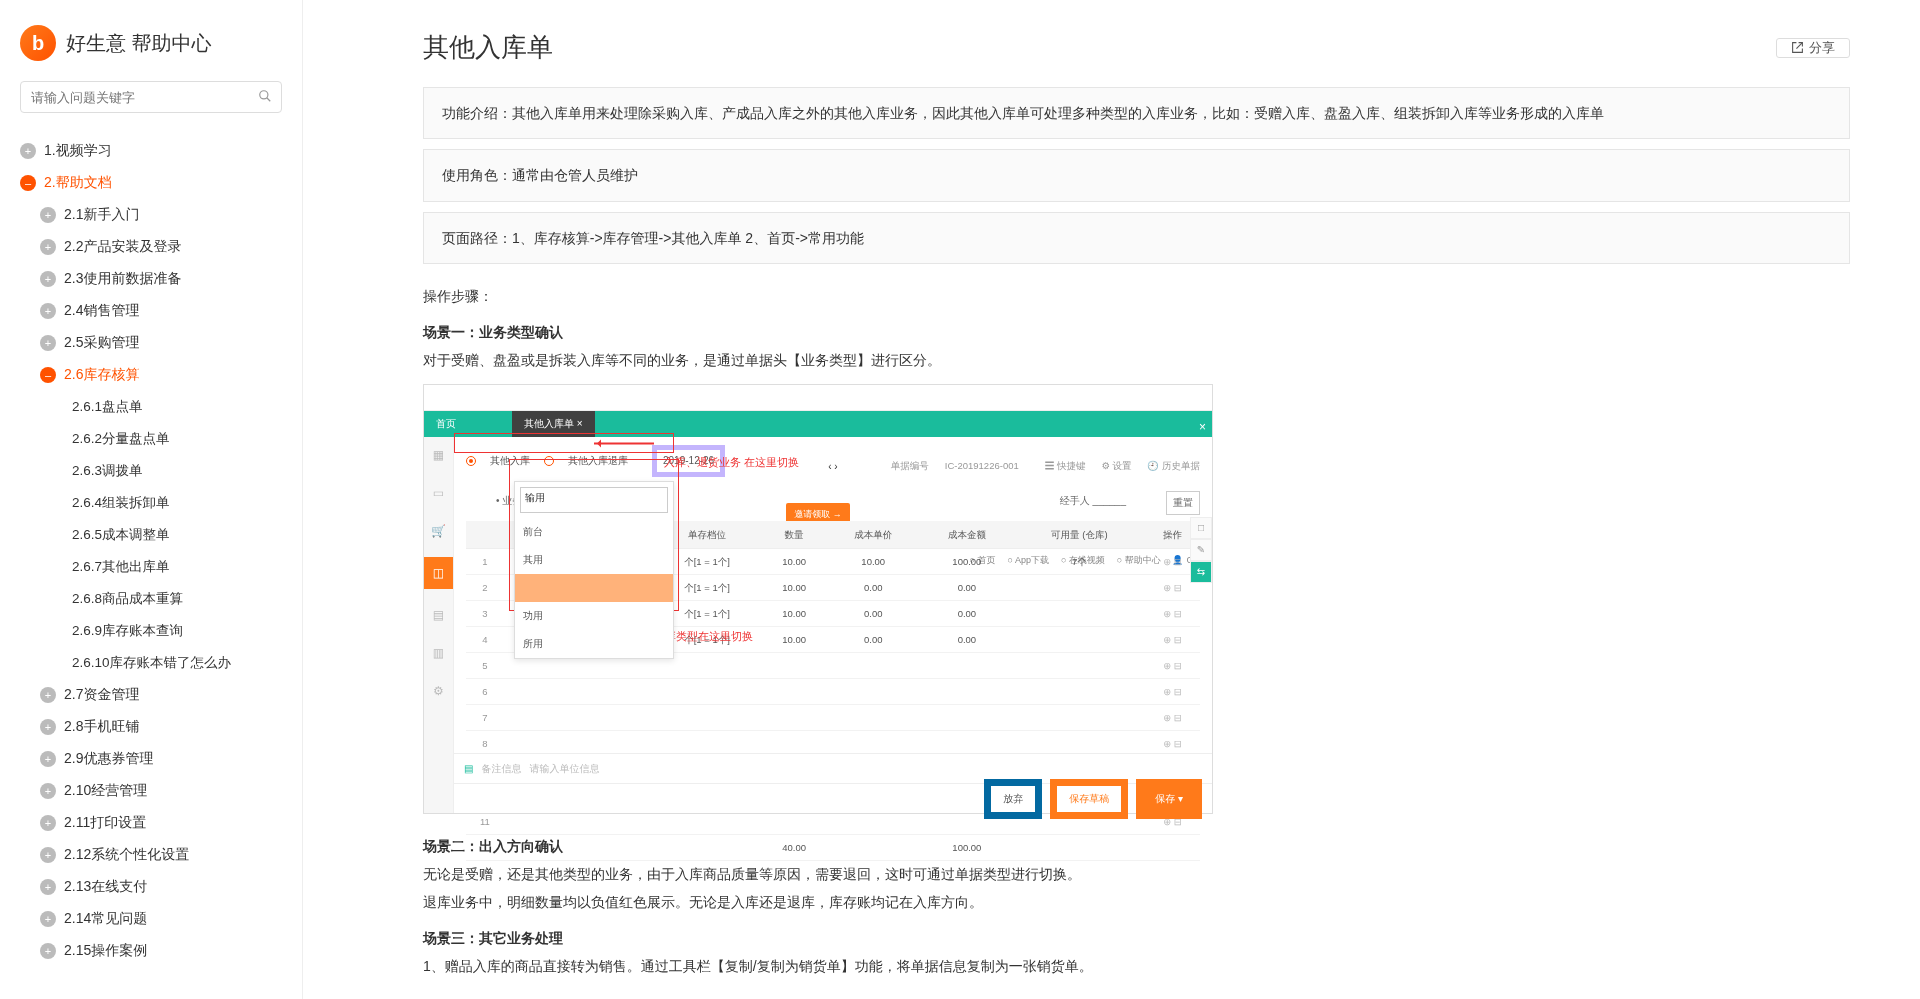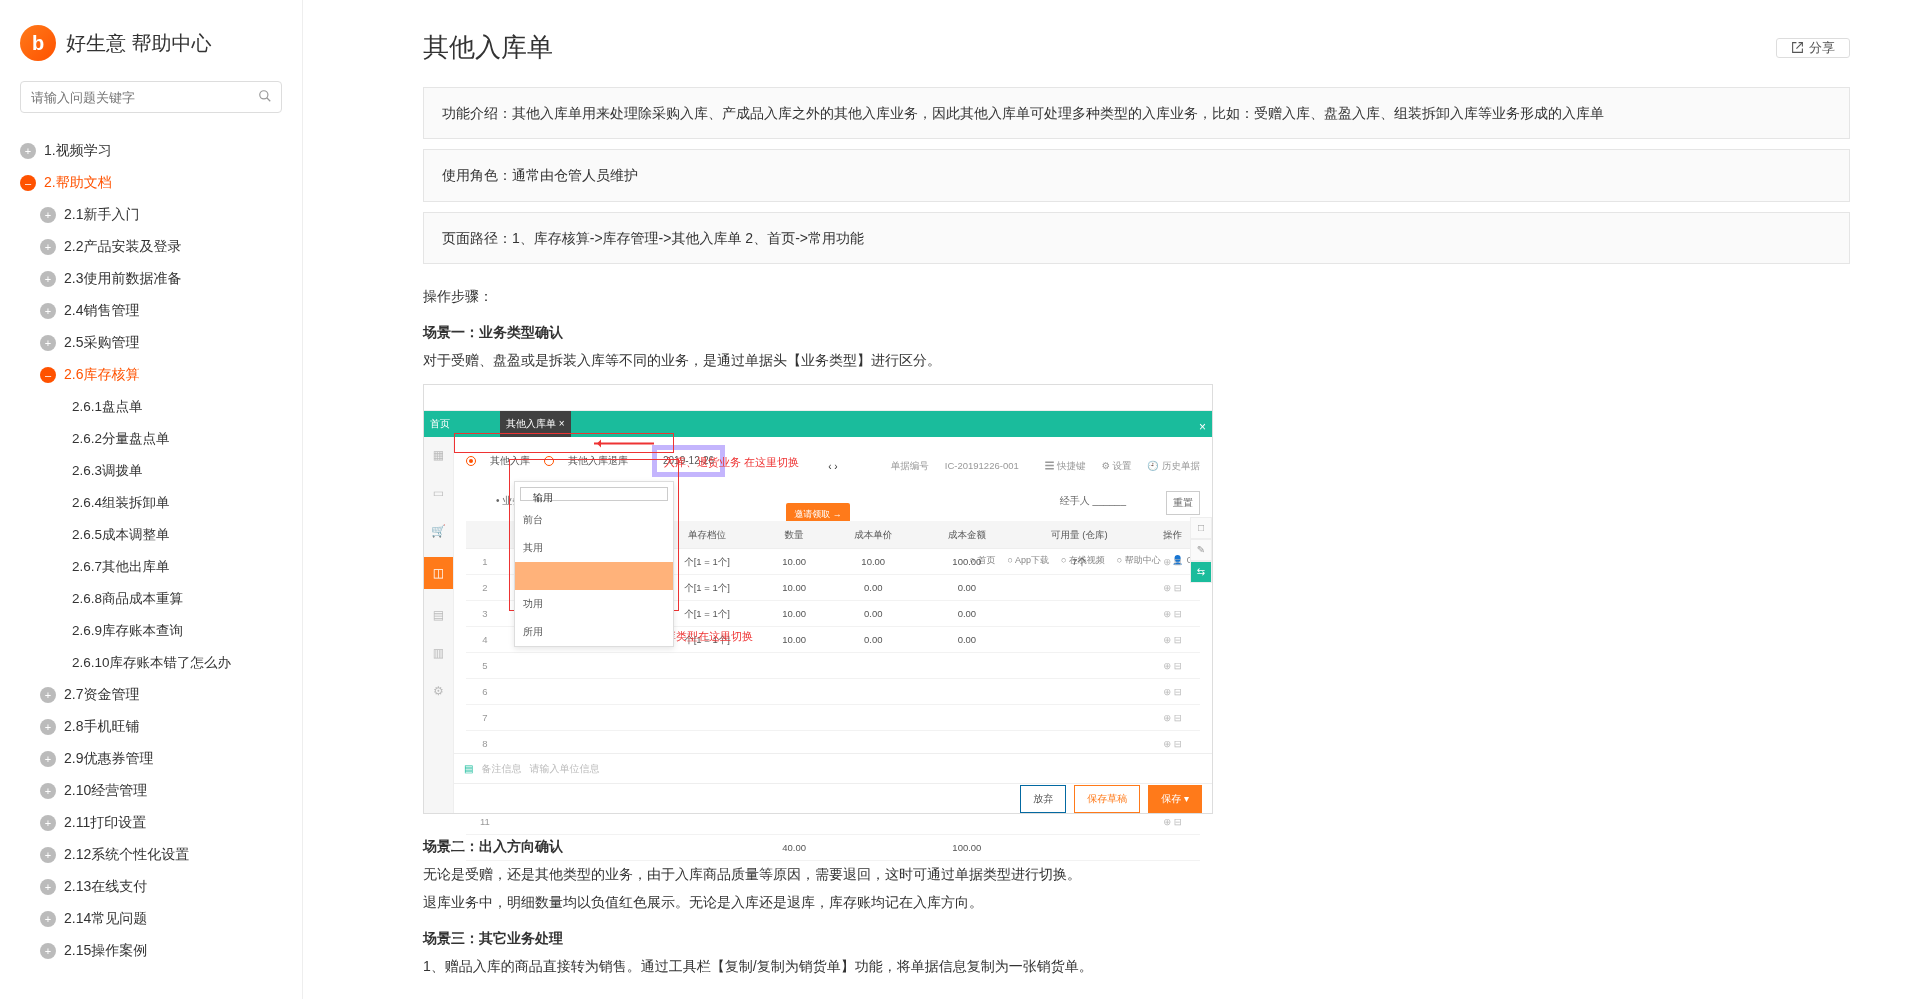--- a/index.html
+++ b/index.html
@@ -26,46 +26,46 @@
 .share-btn { border: 1px solid #ddd; background: #fff; padding: 0 14px; font-size: 13px; color: #555; border-radius: 3px; display: flex; align-items: center; gap: 5px; cursor: pointer; }
 .info-box { border: 1px solid #e5e5e5; background: #fafafa; padding: 14px 18px; margin-bottom: 10px; font-size: 14px; color: #333; line-height: 1.6; }
 .info-box .lbl { font-weight: 500; }
 .content { margin-top: 18px; font-size: 14px; line-height: 2; color: #333; }
 .content h4 { font-weight: 600; margin-top: 8px; }
 .shot { width: 790px; height: 430px; border: 1px solid #ddd; margin: 10px 0 18px 0; position: relative; background: #fff; font-size: 10px; }
 .shot-top { height: 26px; background: #fff; border-bottom: 1px solid #eee; display: flex; align-items: center; padding: 0 10px; gap: 26px; flex-direction: column; }
 .shot-top .sl { width: 14px; height: 14px; border-radius: 50%; background: linear-gradient(135deg,#ff7a1a,#ff5200); }
 .shot-top .r { margin-left: auto; display: flex; gap: 12px; color: #888; font-size: 9px; align-items: center; }
 .shot-tabs { height: 26px; background: #1abc9c; display: flex; align-items: center; color: #fff; position: relative; }
-.shot-tabs .tab { padding: 0 6px; height: 100%; display: flex; align-items: center; font-size: 10px; }
+.shot-tabs .tab { padding: 0 12px; height: 100%; display: flex; align-items: center; font-size: 10px; }
 .shot-tabs .tab.dark { background: #404040; margin-left: 44px; }
 .shot-tabs .xx { position: absolute; right: 6px; top: 4px; color: #fff; font-size: 12px; }
 .shot-body { display: flex; height: calc(100% - 52px); }
 .shot-rail { width: 30px; background: #f6f6f6; border-right: 1px solid #eee; display: flex; flex-direction: column; align-items: center; padding-top: 6px; gap: 14px; color: #bbb; font-size: 12px; }
 .shot-rail .cur { background: #ff7a1a; color: #fff; width: 100%; text-align: center; padding: 4px 0; }
 .shot-inner { flex: 1; padding: 8px 12px; position: relative; }
 .radio-row { display: flex; align-items: center; gap: 14px; font-size: 10px; color: #555; margin-bottom: 8px; }
 .radio-row .rb { width: 10px; height: 10px; border: 1px solid #ff5200; border-radius: 50%; display: inline-block; position: relative; }
 .radio-row .rb.ck::after { content:""; position:absolute; inset:2px; background:#ff5200; border-radius:50%; }
 .redbox { position: absolute; border: 1.5px solid #e33; pointer-events: none; }
 .redtext { color: #e33; font-size: 11px; position: absolute; }
 .redarrow { position: absolute; width: 60px; height: 1.5px; background: #e33; }
 .redarrow::after { content:""; position:absolute; right:-1px; top:-3px; border:4px solid transparent; border-left-color:#e33; }
 .dropdown { position:absolute; left:60px; top:44px; width:160px; background:#fff; border:1px solid #ddd; box-shadow:0 2px 6px rgba(0,0,0,.1); z-index:5; }
-.dropdown .inp { border:1px solid #ccc; margin:5px; height:14px; padding:0 12px; font-size:10px; background:#fff; }
+.dropdown .inp { border:1px solid #ccc; margin:5px; height:26px; padding:0 4px; font-size:10px; background:#fff; }
 .dropdown .opt { padding:4px 8px; font-size:10px; color:#555; }
 .dropdown .opt.hl { background:#ffb27a; color:#333; }
 .tbl { width: 100%; border-collapse: collapse; font-size: 9.5px; color: #555; margin-top: 4px; }
 .tbl th { background:#f5f5f5; font-weight:normal; padding:4px; border-bottom:1px solid #eee; text-align:center; }
 .tbl td { padding:3px 4px; border-bottom:1px solid #f2f2f2; text-align:center; height:20px; }
 .tbl td:first-child { text-align:center; color:#999; }
 .bottom-bar { position:absolute; bottom:0; left:30px; right:0; height:60px; border-top:1px solid #eee; background:#fff; }
 .bottom-bar .memo { height:30px; border-bottom:1px solid #eee; display:flex; align-items:center; padding:0 10px; color:#bbb; font-size:10px; gap:8px; }
 .bottom-bar .btns { height:30px; display:flex; justify-content:flex-end; align-items:center; gap:8px; padding:0 10px; }
-.bottom-bar .bb { border:1px solid #0369a1; padding:3px 12px; font-size:10px; color:#555; background:#fff; }
+.bottom-bar .bb { border:7px solid #0369a1; padding:3px 12px; font-size:10px; color:#555; background:#fff; }
 .bottom-bar .bb.o { border-color:#ff7a1a; color:#ff7a1a; }
 .bottom-bar .bb.f { background:#ff7a1a; border-color:#ff7a1a; color:#fff; }
 .side-tools { position:absolute; right:0; top:80px; width:22px; display:flex; flex-direction:column; }
 .side-tools span { height:22px; border:1px solid #eee; background:#fafafa; display:flex; align-items:center; justify-content:center; font-size:10px; color:#999; }
 .side-tools span.g { background:#1abc9c; color:#fff; }
 .top-meta{ display:flex; justify-content:space-between; font-size:9.5px; color:#888; margin-bottom:4px;}
 .top-meta .lks{display:flex;gap:16px;align-items:center;}
 .top-meta .lks span{color:#999;}
 .field-row{display:flex;gap:40px;font-size:10px;color:#666;margin:6px 0 6px 30px;}
 </style>

